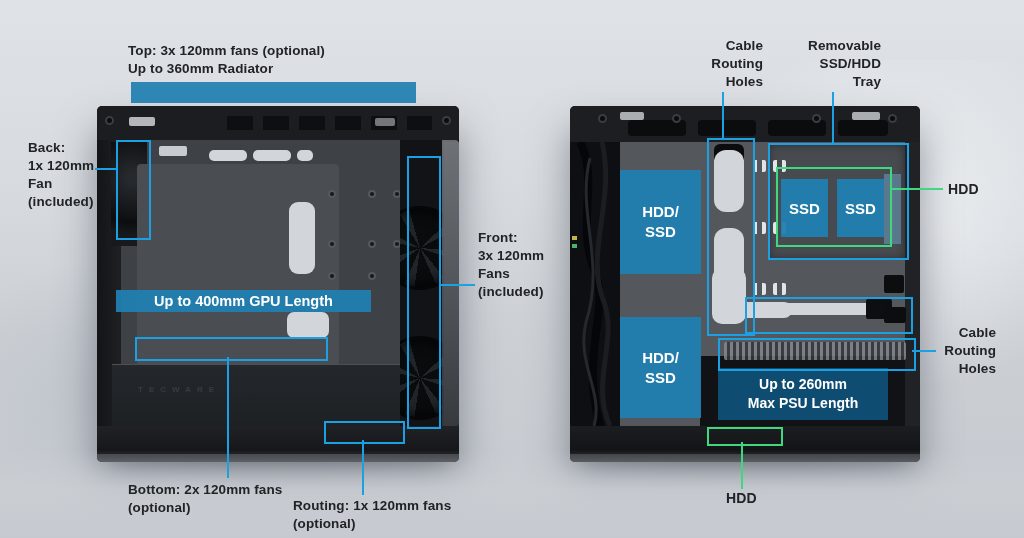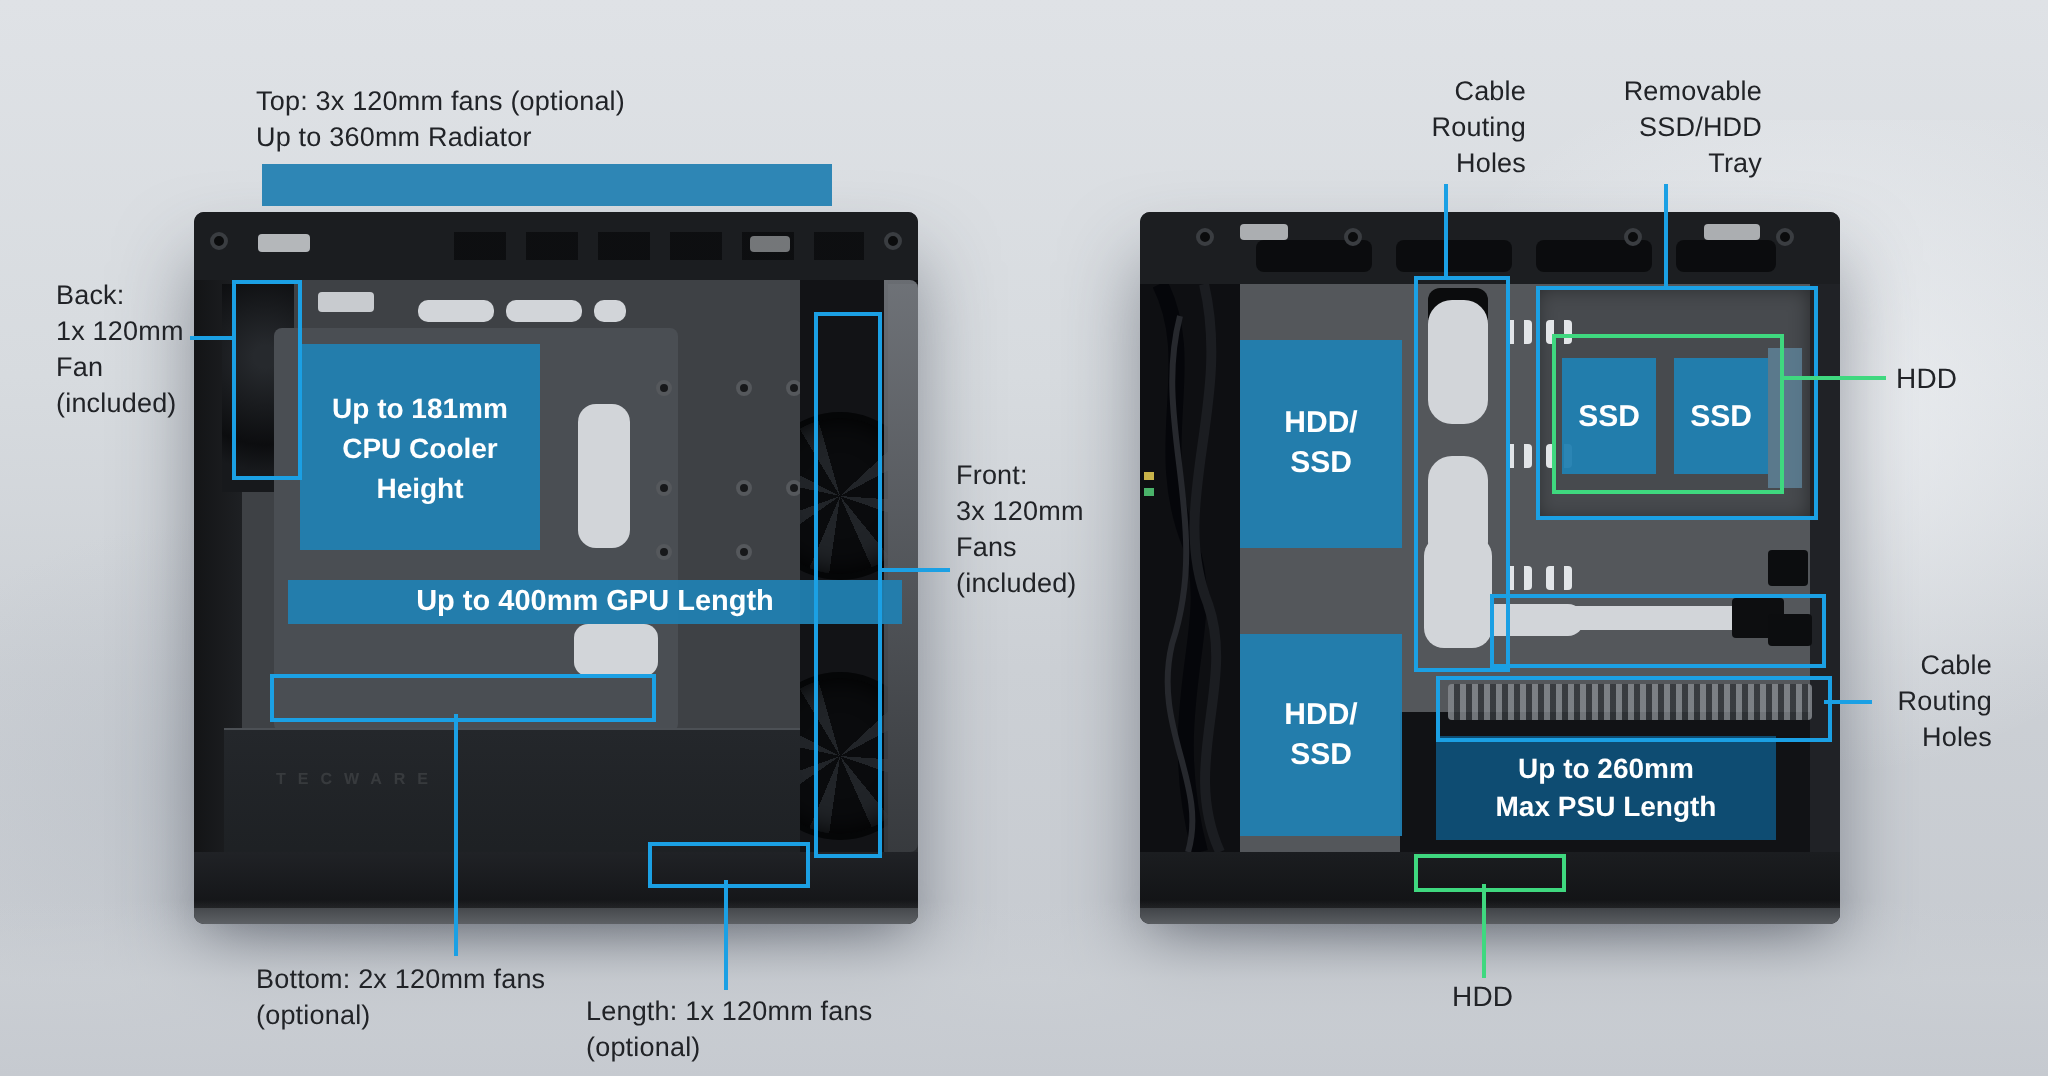--- a/index.html
+++ b/index.html
@@ -2,21 +2,21 @@
 <html><head>
 <meta charset="utf-8">
 <style>
   html,body{margin:0;padding:0;}
   .stage{
     position:relative;width:1024px;height:538px;overflow:hidden;
     font-family:"Liberation Sans","DejaVu Sans",sans-serif;
     background:linear-gradient(180deg,#dfe2e6 0%,#d7dbdf 35%,#ccd0d5 62%,#c5c9cf 100%);
   }
   .fog{position:absolute;pointer-events:none;}
-  .lbl{position:absolute;z-index:60;color:#212327;font-weight:400;font-size:13.5px;line-height:18px;letter-spacing:.1px;}
+  .lbl{position:absolute;z-index:60;color:#212327;font-weight:700;font-size:13.5px;line-height:18px;letter-spacing:.1px;}
   .lbl.center{text-align:right;}
   .fill-blue{position:absolute;z-index:55;background:rgba(33,127,177,.95);color:#fff;font-weight:700;
     display:flex;flex-direction:column;align-items:center;justify-content:center;text-align:center;}
   .outline-blue{position:absolute;z-index:56;border:2px solid #1ba0e4;}
   .outline-green{position:absolute;z-index:57;border:2px solid #3fd87f;}
   .line-blue{position:absolute;z-index:58;background:#1ba0e4;}
   .line-green{position:absolute;z-index:58;background:#3fd87f;}
   .case{position:absolute;z-index:10;border-radius:5px;background:#282a2d;
     box-shadow:0 24px 38px rgba(60,66,78,.5);}
   .abs{position:absolute;}
@@ -151,27 +151,22 @@
 
   <div class="lbl" style="left:28px;top:139px;">
     <div>Back:</div>
     <div>1x 120mm</div>
     <div>Fan</div>
     <div>(included)</div>
   </div>
   <div class="line-blue" style="left:95px;top:168px;width:22px;height:2px;"></div>
   <div class="outline-blue" style="left:116px;top:140px;width:31px;height:96px;"></div>
 
-  <div class="fill-blue" style="left:150px;top:172px;width:120px;height:103px;font-size:14px;line-height:20px;">
-    <div>Up to 181mm</div>
-    <div>CPU Cooler</div>
-    <div>Height</div>
-  </div>
-
-  <div class="fill-blue" style="left:144px;top:290px;width:307px;height:22px;font-size:14.5px;">
+
+  <div class="fill-blue" style="left:116px;top:290px;width:255px;height:22px;font-size:14.5px;">
     <div>Up to 400mm GPU Length</div>
   </div>
 
   <div class="outline-blue" style="left:407px;top:156px;width:30px;height:269px;"></div>
   <div class="line-blue" style="left:440px;top:284px;width:35px;height:2px;"></div>
   <div class="lbl" style="left:478px;top:229px;">
     <div>Front:</div>
     <div>3x 120mm</div>
     <div>Fans</div>
     <div>(included)</div>
@@ -242,17 +237,17 @@
   </div>
 
   <div class="fog" style="left:0;top:450px;width:1024px;height:88px;z-index:40;
               background:linear-gradient(180deg,rgba(203,207,212,0) 0%,rgba(203,207,212,.8) 45%,#c6cad0 100%);"></div>
 
   <div class="lbl" style="left:128px;top:481px;">
     <div>Bottom: 2x 120mm fans</div>
     <div>(optional)</div>
   </div>
   <div class="lbl" style="left:293px;top:497px;">
-    <div>Length: 1x 120mm fans</div>
+    <div>Routing: 1x 120mm fans</div>
     <div>(optional)</div>
   </div>
 
 </div>
 
 </body></html>

